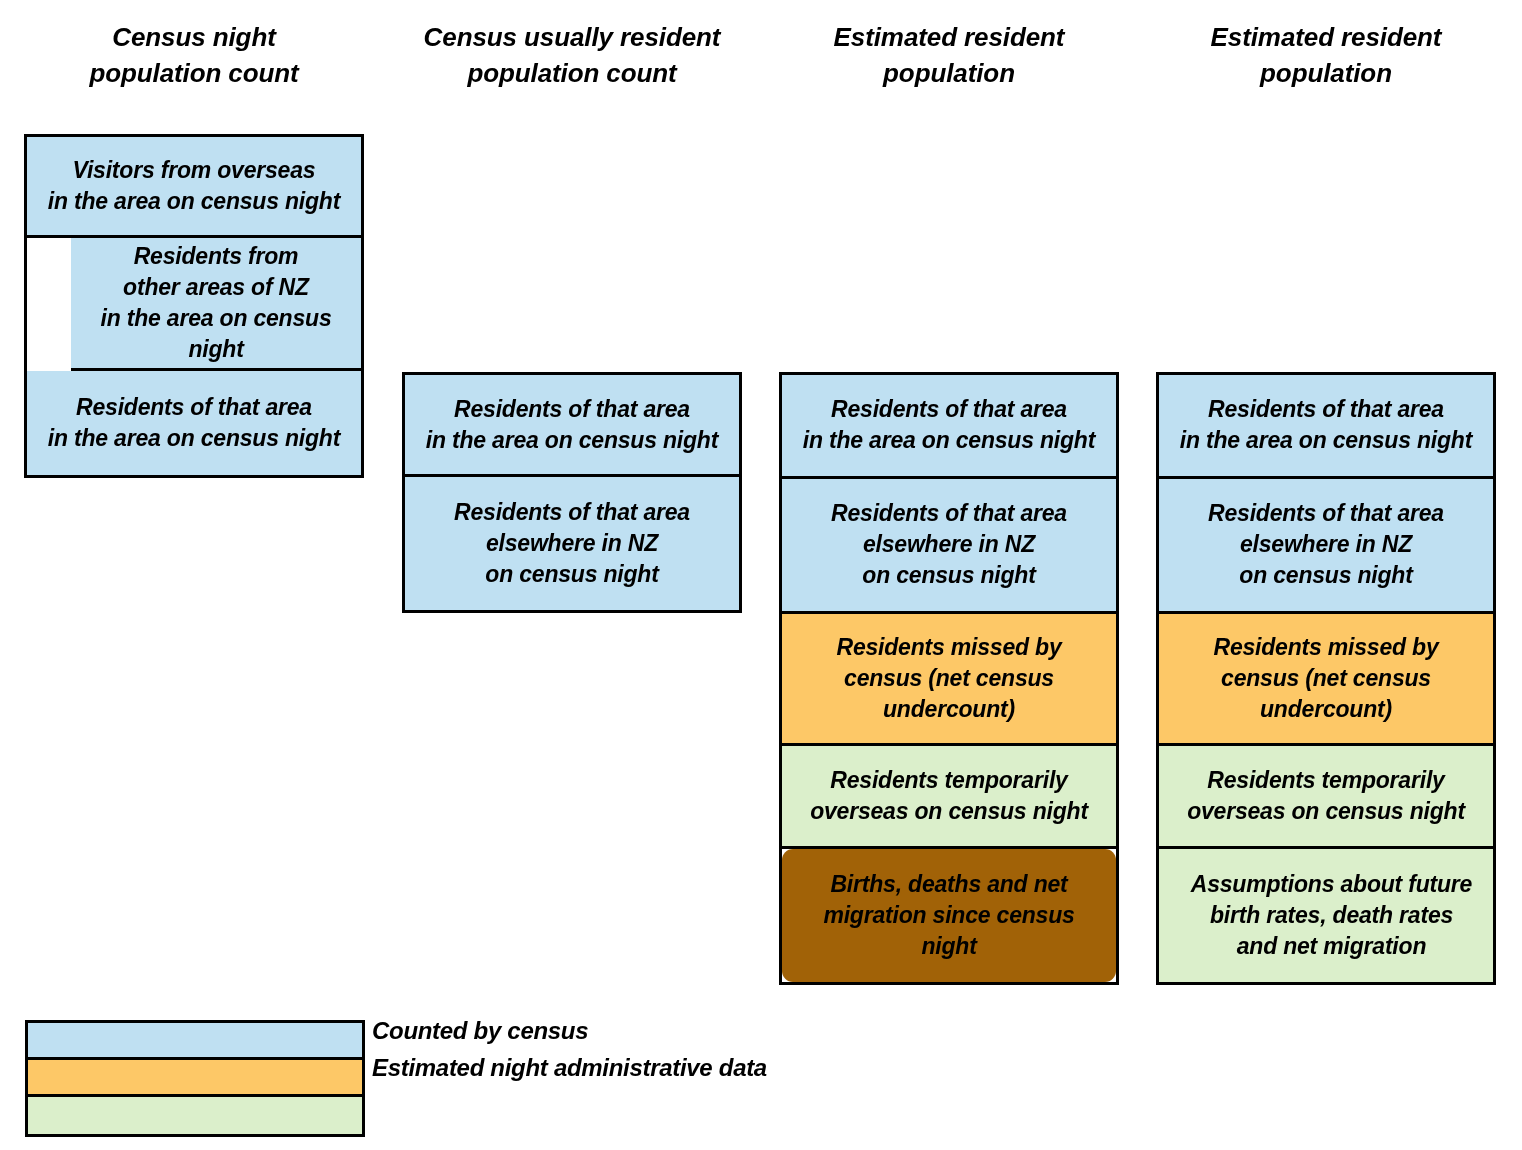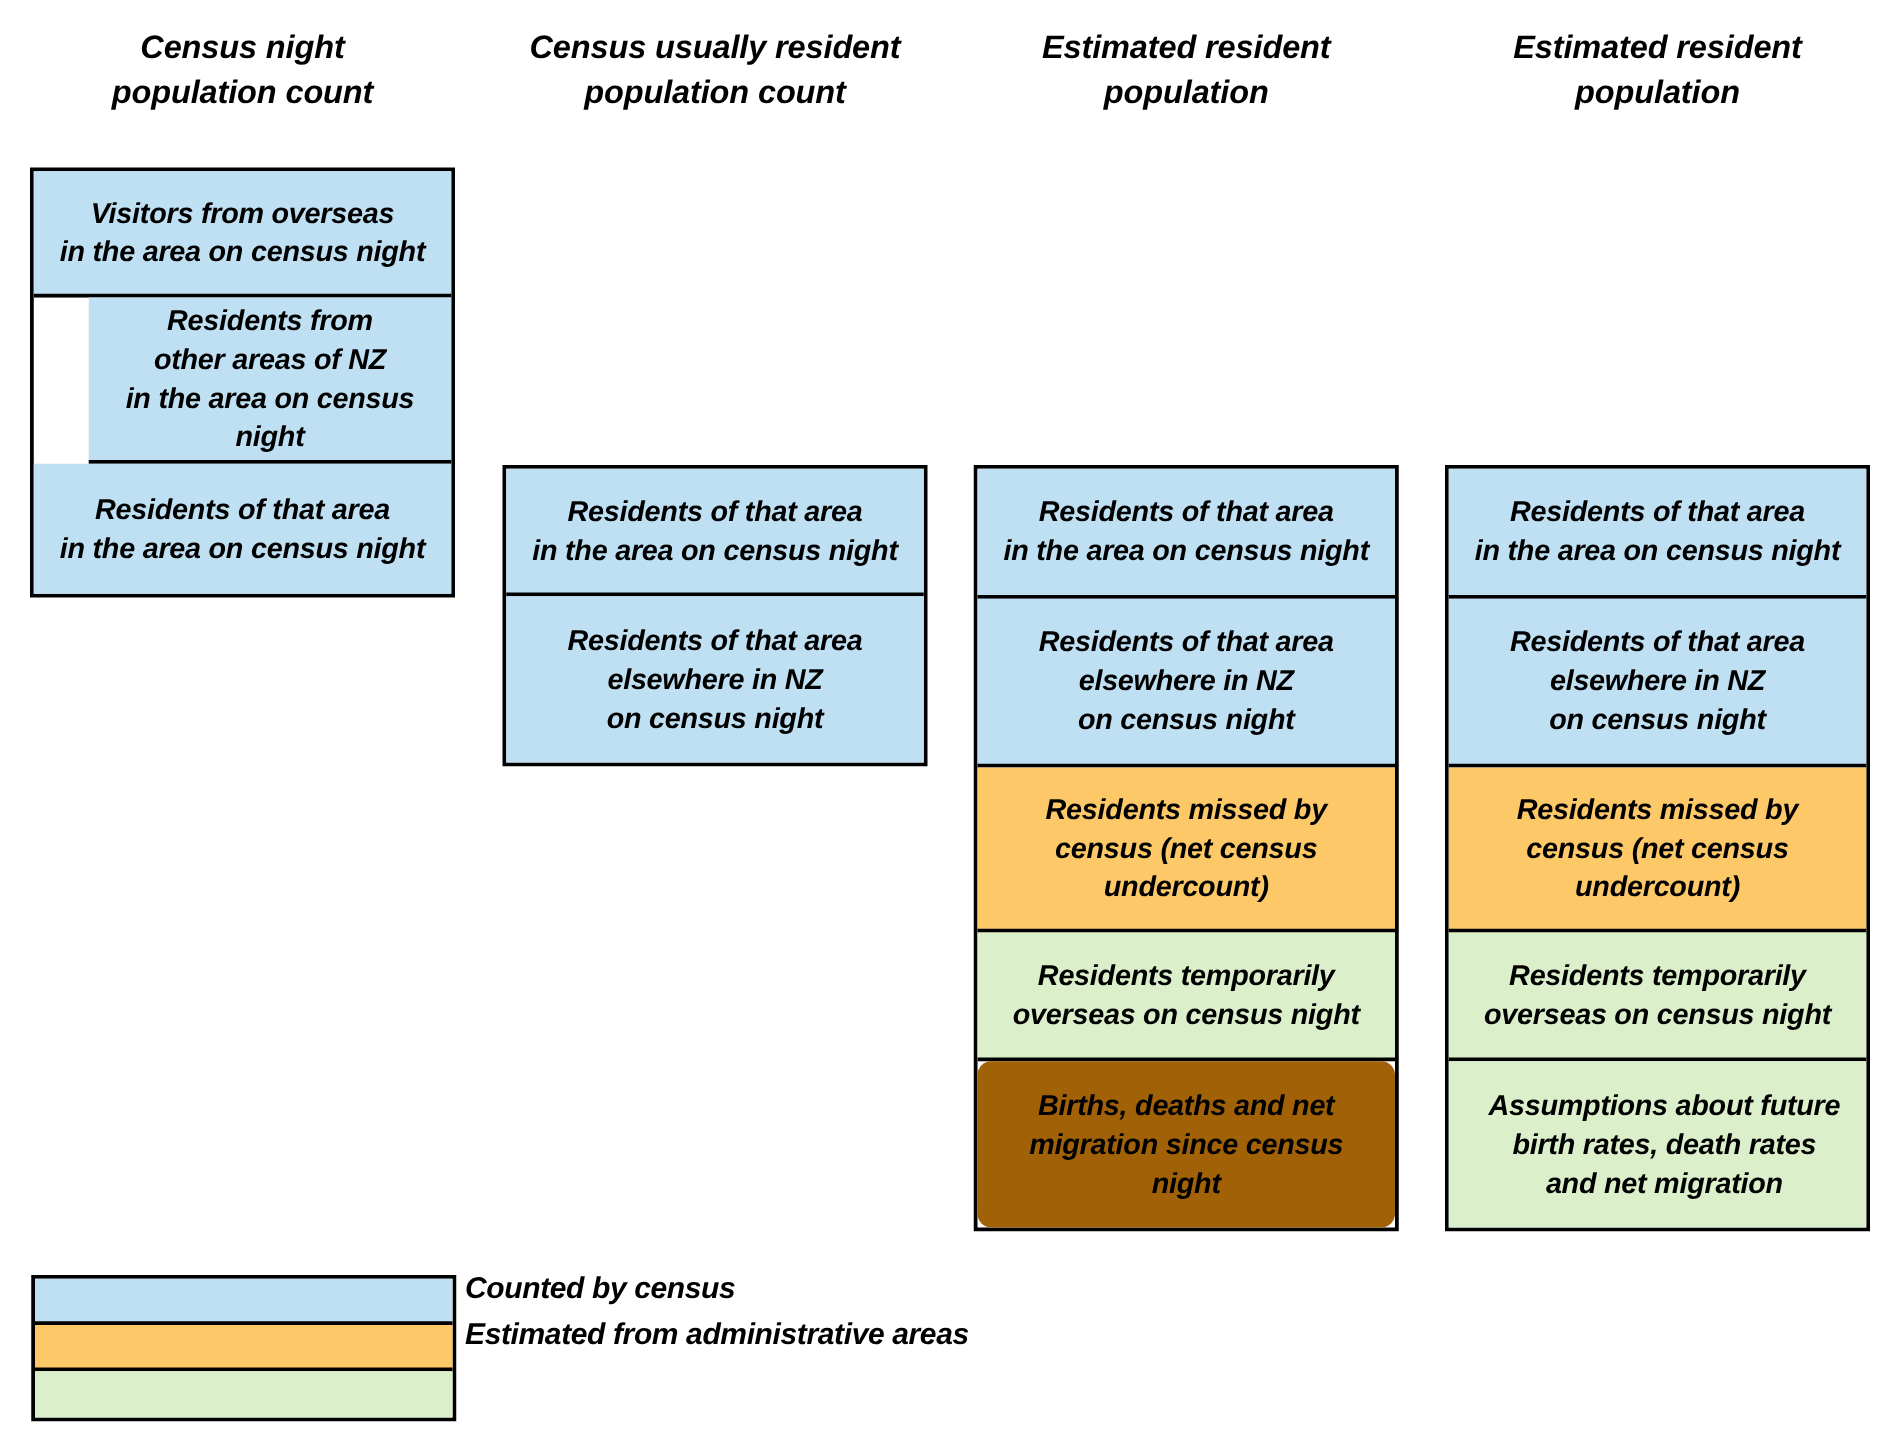--- a/index.html
+++ b/index.html
@@ -162,16 +162,16 @@
   </div>
 
   <div class="legend">
     <div class="legend-swatch" style="background:#bfe0f2;"></div>
     <div class="legend-swatch" style="background:#fdc867;"></div>
     <div class="legend-swatch" style="background:#dbefcb;"></div>
   </div>
 
   <div class="legend-labels">
     <div class="legend-label">Counted by census</div>
-    <div class="legend-label">Estimated from administrative areas</div>
+    <div class="legend-label">Estimated night administrative data</div>
   </div>
 
 </div>
 
 </body></html>

